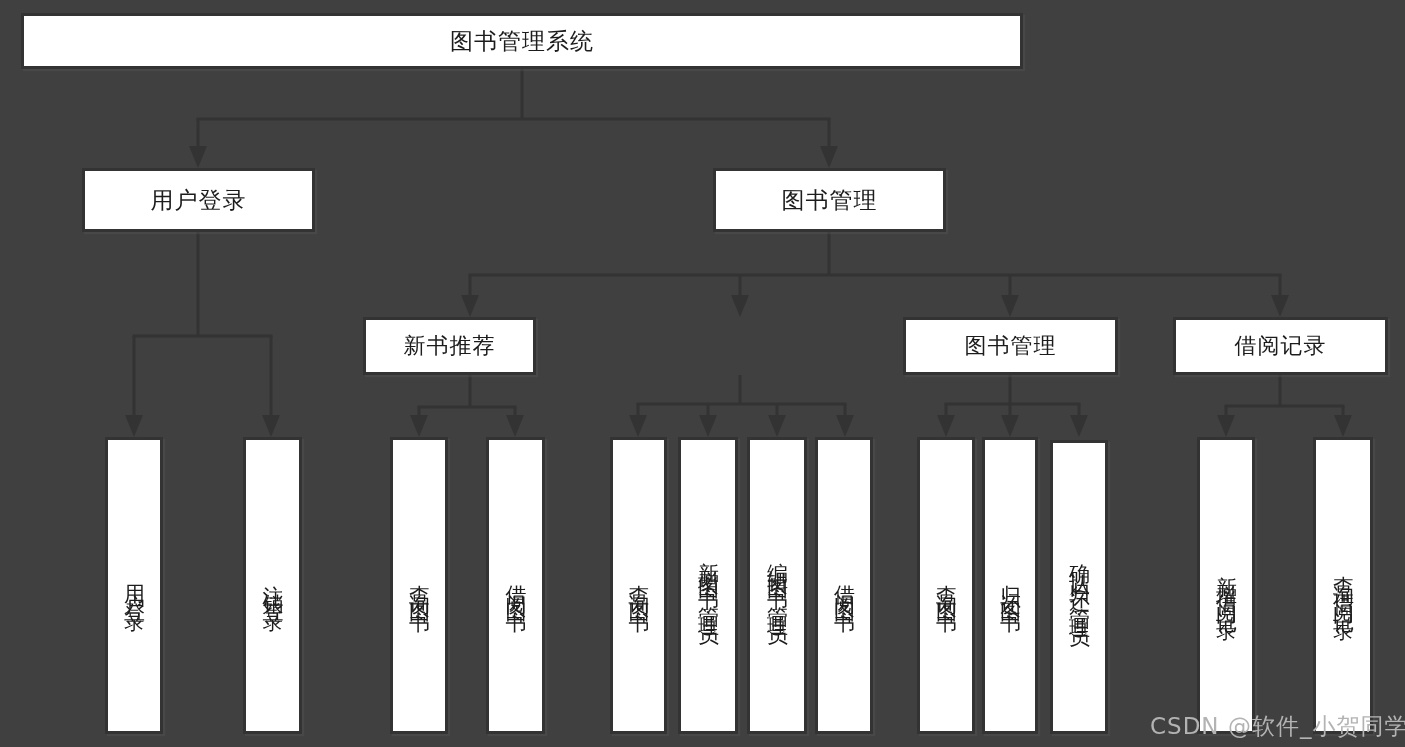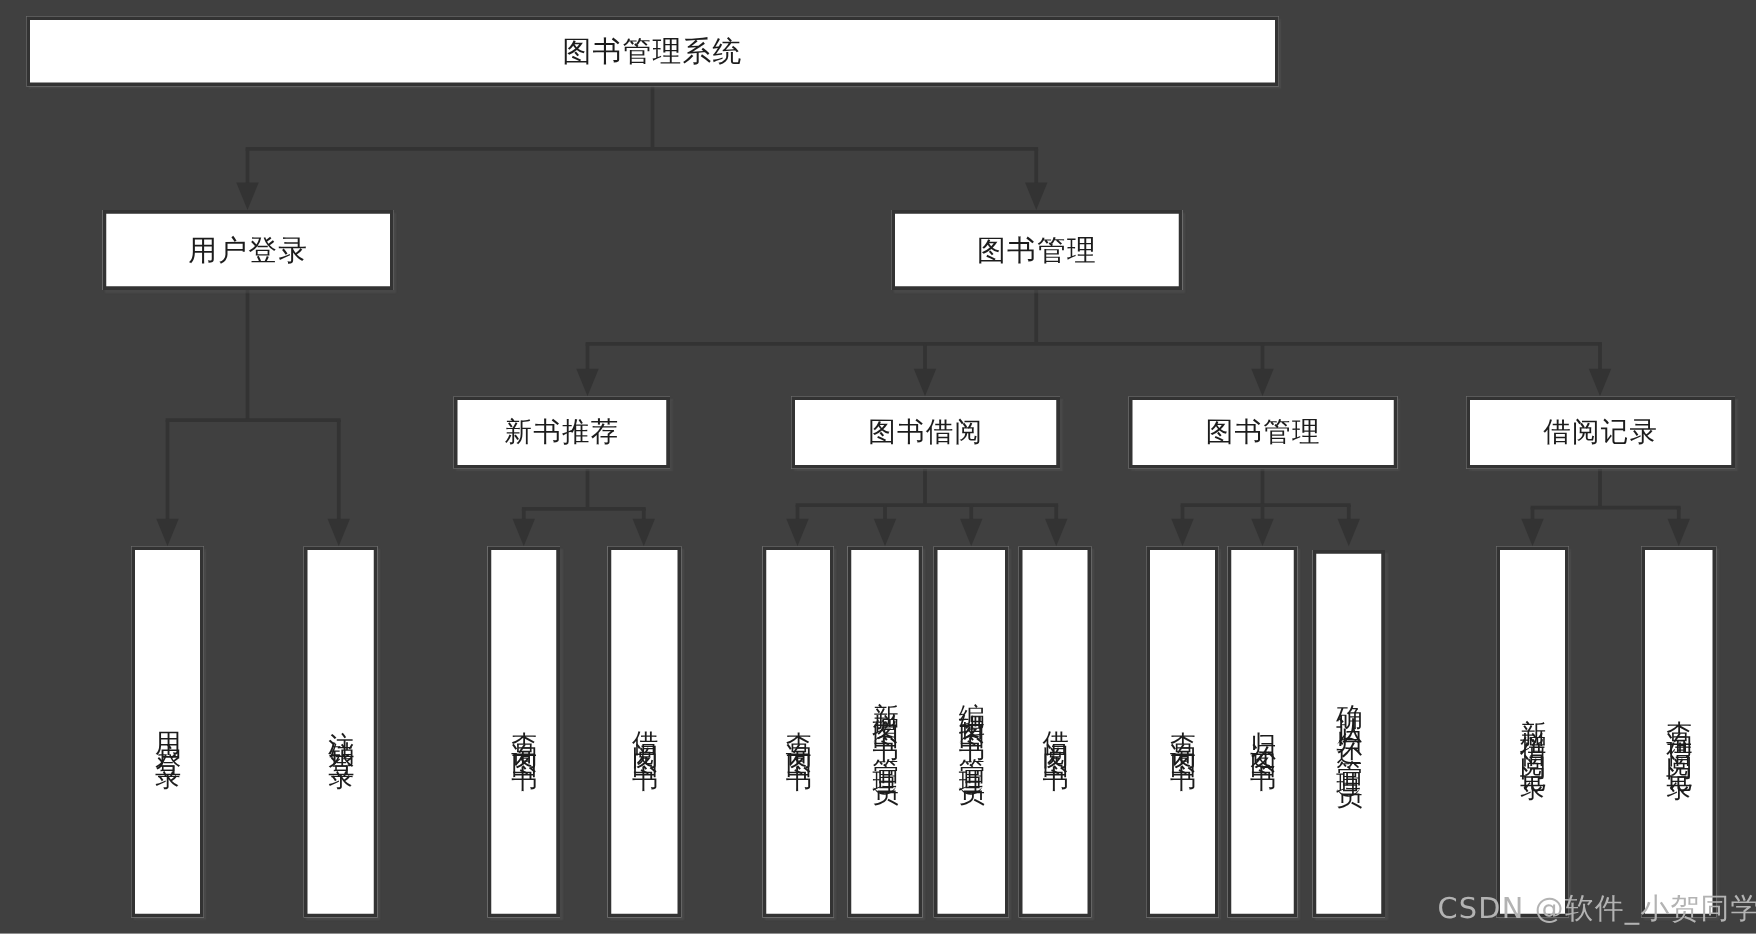--- a/index.html
+++ b/index.html
@@ -115,23 +115,20 @@
   <div class="node node-h" style="left:82px;top:168px;width:233px;height:64px">
     <span>用户登录</span>
   </div>
   <div class="node node-h" style="left:713px;top:168px;width:233px;height:64px">
     <span>图书管理</span>
   </div>
 
   <div class="node node-h3" style="left:363px;top:317px;width:173px;height:58px">
     <span>新书推荐</span>
   </div>
-  <div class="node node-h3" style="left:633px;top:317px;width:215px;height:58px">
-    <span>图书借阅</span>
-  </div>
   <div class="node node-h3" style="left:903px;top:317px;width:215px;height:58px">
     <span>图书管理</span>
   </div>
   <div class="node node-h3" style="left:1173px;top:317px;width:215px;height:58px">
     <span>借阅记录</span>
   </div>
 
   <div class="node node-v" style="left:105px;top:437px;width:58px;height:297px">
     <span class="vtext">用户登录</span>
   </div>

